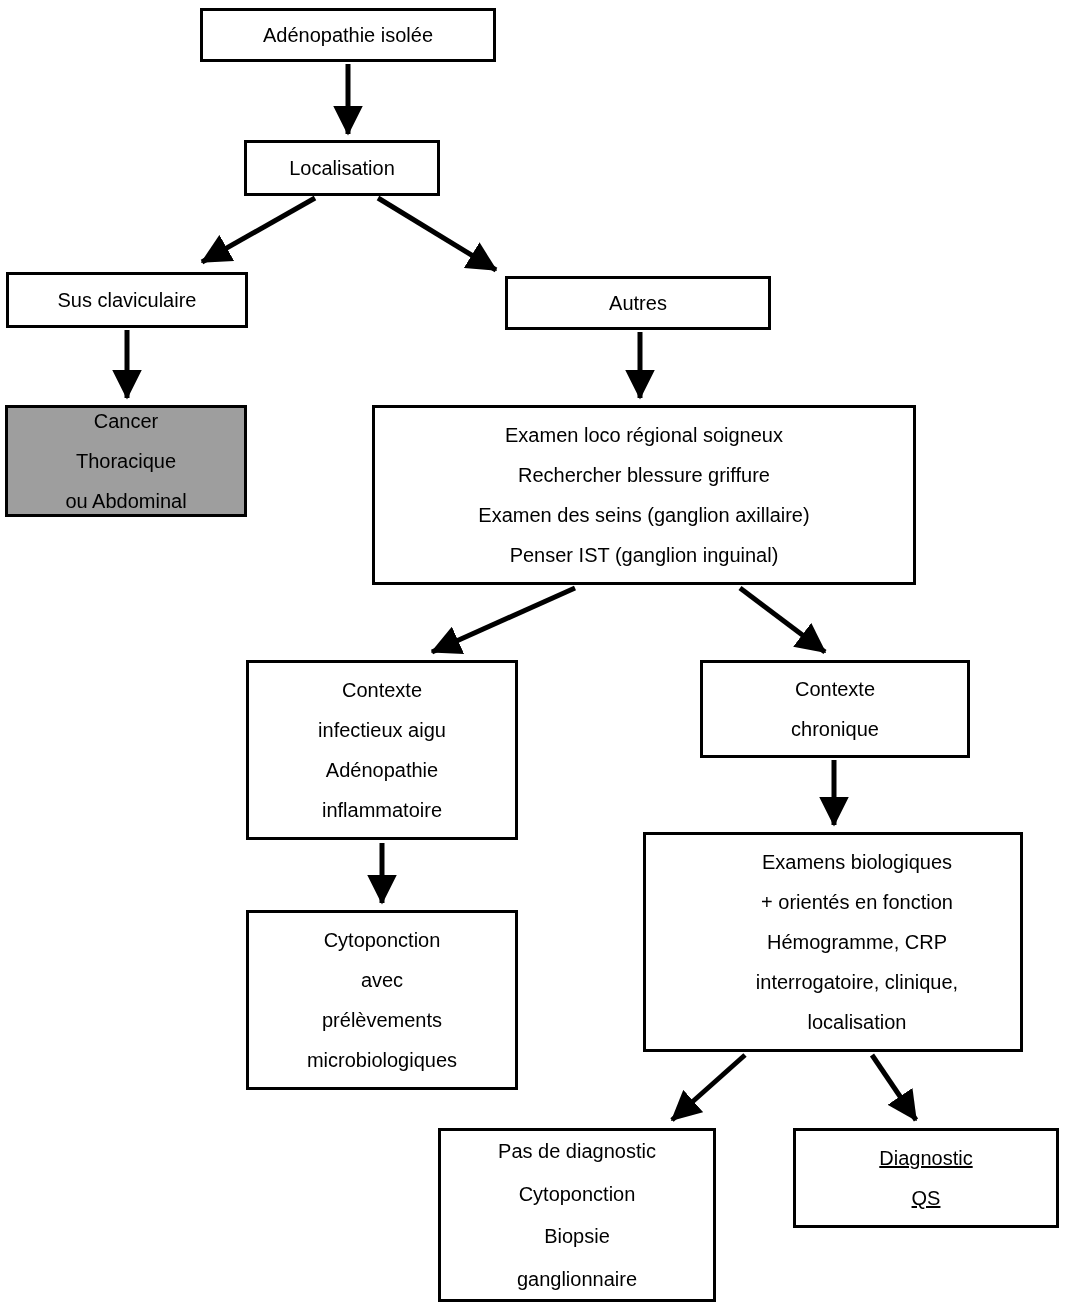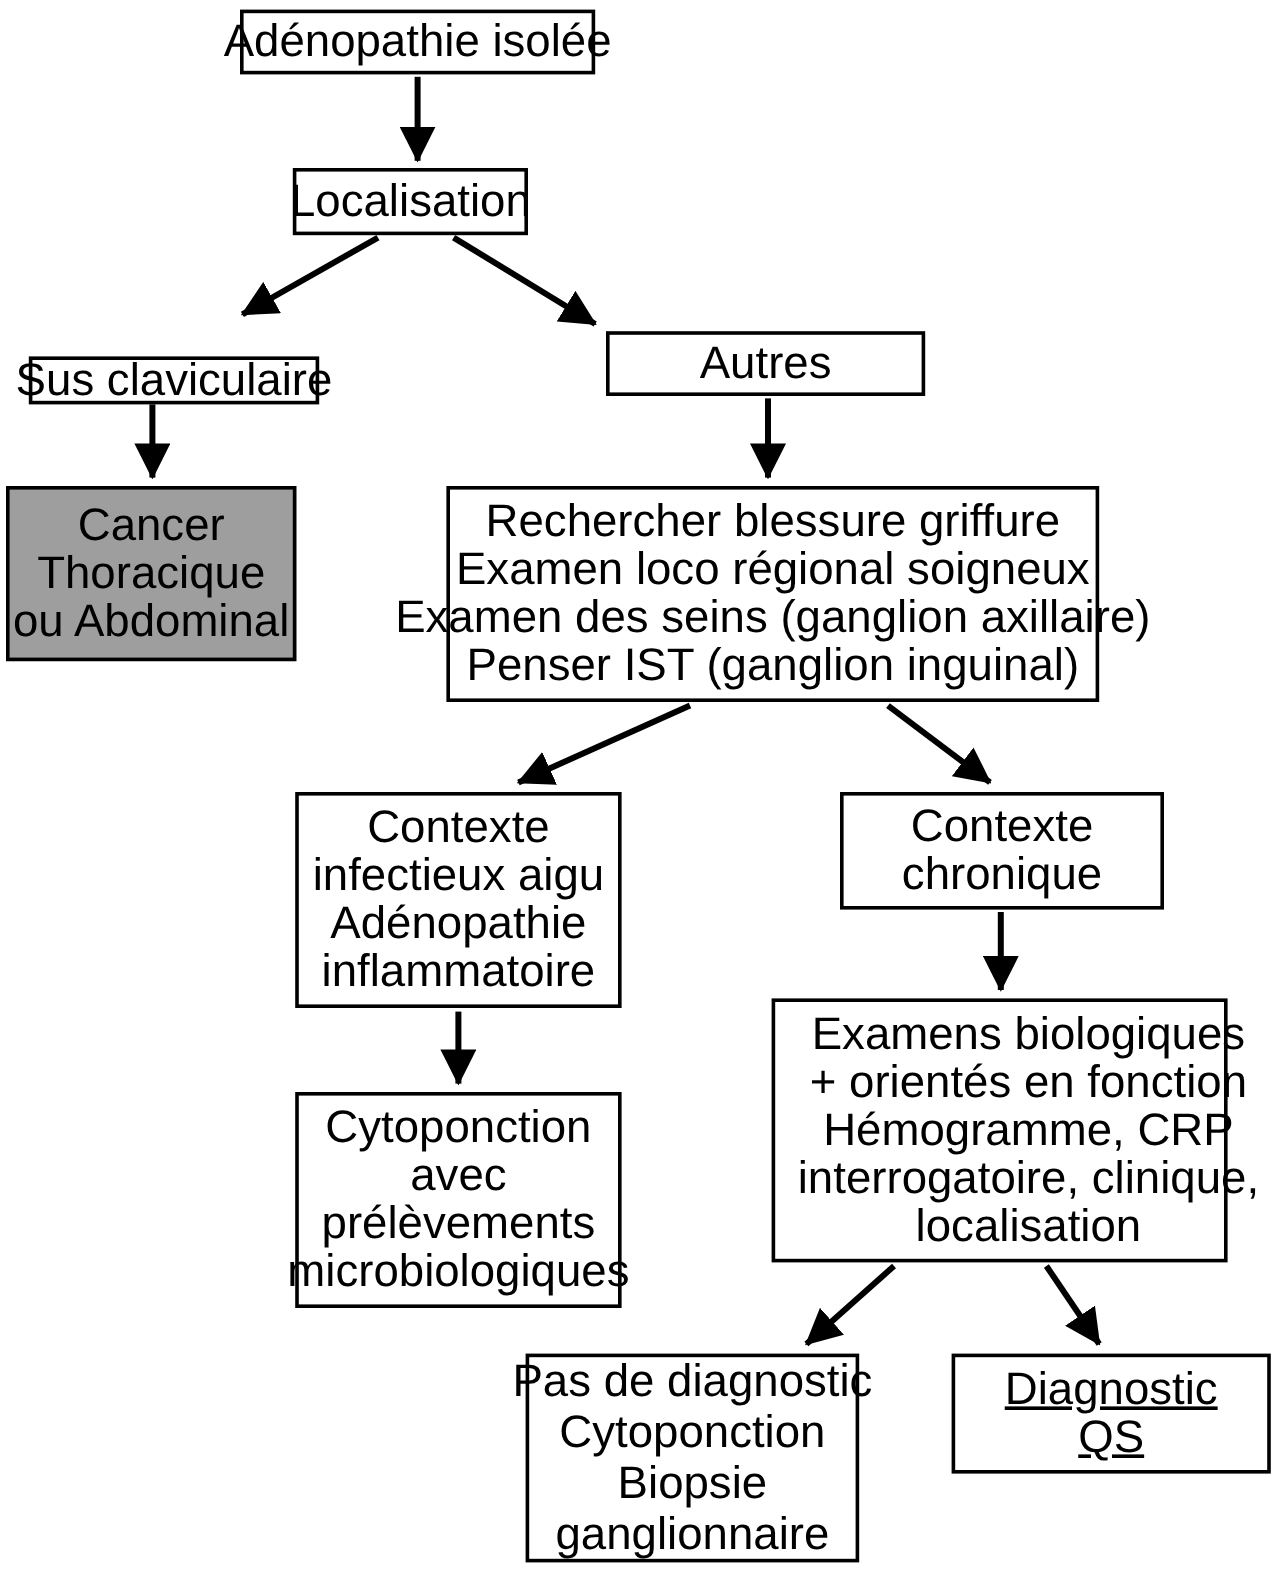--- a/index.html
+++ b/index.html
@@ -27,21 +27,21 @@
     position: absolute;
     box-sizing: border-box;
     border: 3px solid #000000;
     background: #ffffff;
     display: flex;
     flex-direction: column;
     align-items: center;
     justify-content: center;
     text-align: center;
     color: #000000;
-    font-size: 38px;
+    font-size: 20px;
     line-height: 40px;
     z-index: 2;
   }
   .node .line {
     white-space: nowrap;
   }
   .arrow {
     stroke: #000000;
     stroke-width: 5;
     fill: none;
@@ -72,37 +72,37 @@
   </svg>
 
   <div class="node" style="left:200px; top:8px; width:296px; height:54px;">
     <div class="line">Adénopathie isolée</div>
   </div>
 
   <div class="node" style="left:244px; top:140px; width:196px; height:56px;">
     <div class="line">Localisation</div>
   </div>
 
-  <div class="node" style="left:24px; top:272px; width:242px; height:40px;margin-top:25px;">
+  <div class="node" style="left:6px; top:272px; width:242px; height:56px;">
     <div class="line">Sus claviculaire</div>
   </div>
 
   <div class="node" style="left:505px; top:276px; width:266px; height:54px;">
     <div class="line">Autres</div>
   </div>
 
-  <div class="node" style="left: 5px; top: 405px; width: 242px; height: 146px; background-color: rgb(158, 158, 158);">
+  <div class="node" style="left: 5px; top: 405px; width: 242px; height: 112px; background-color: rgb(158, 158, 158);">
     <div class="line">Cancer</div>
     <div class="line">Thoracique</div>
     <div class="line">ou Abdominal</div>
   </div>
 
   <div class="node" style="left:372px; top:405px; width:544px; height:180px;">
+    <div class="line">Examen loco régional soigneux</div>
     <div class="line">Rechercher blessure griffure</div>
-    <div class="line">Examen loco régional soigneux</div>
     <div class="line">Examen des seins (ganglion axillaire)</div>
     <div class="line">Penser IST (ganglion inguinal)</div>
   </div>
 
   <div class="node" style="left:246px; top:660px; width:272px; height:180px;">
     <div class="line">Contexte</div>
     <div class="line">infectieux aigu</div>
     <div class="line">Adénopathie</div>
     <div class="line">inflammatoire</div>
   </div>

